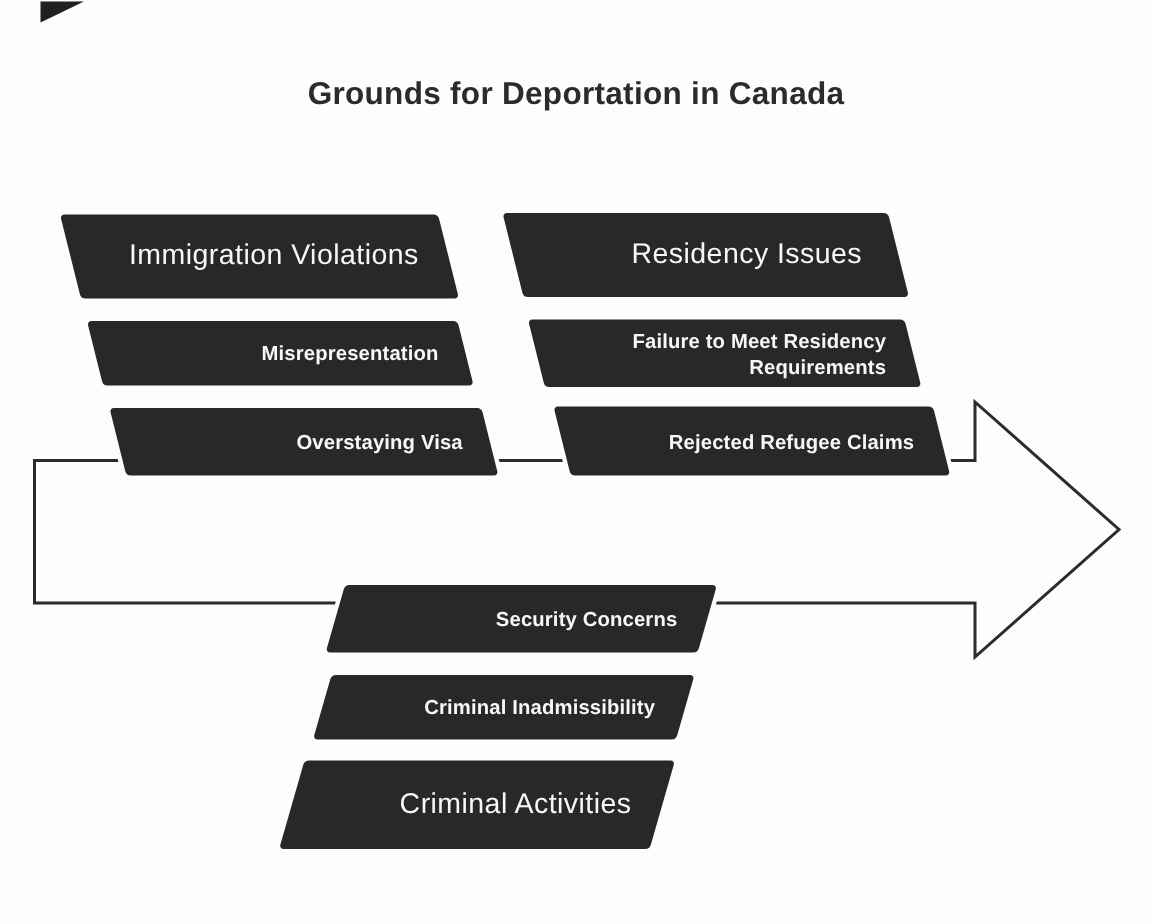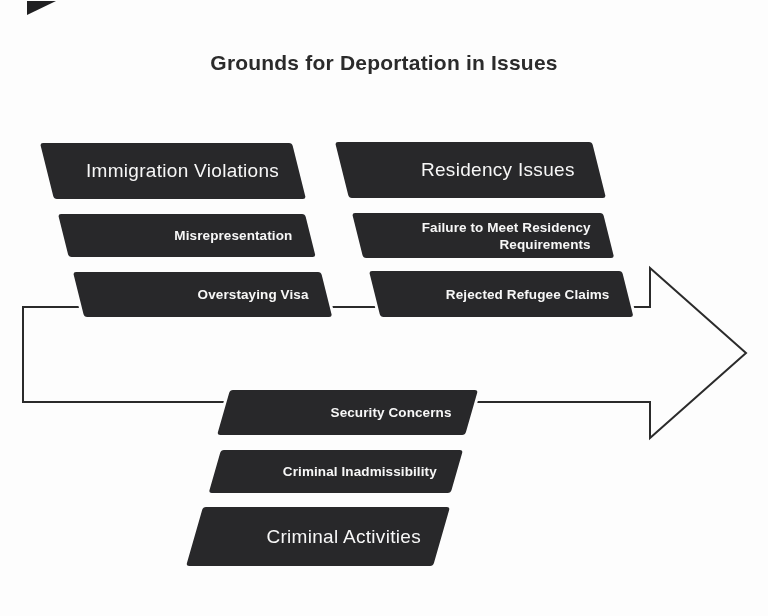--- a/index.html
+++ b/index.html
@@ -74,21 +74,21 @@
 </style>
 </head>
 <body>
 
 <div class="canvas">
 
   <svg class="corner-tri" width="60" height="20" viewBox="0 0 60 20">
     <polygon points="27,1 56,1 27,15" fill="#202022"></polygon>
   </svg>
 
-  <div class="page-title">Grounds for Deportation in Issues</div>
+  <div class="page-title">Grounds for Deportation in Canada</div>
 
   <svg class="flow-arrow" width="768" height="616" viewBox="0 0 768 616">
     <polygon points="23,307 650,307 650,268 746,353 650,438 650,402 23,402" fill="none" stroke="#2b2b2b" stroke-width="2" stroke-linejoin="miter"></polygon>
   </svg>
 
   <div class="banner lean-r h1" style="left:40px; top:143px; width:252px; height:56px; padding-right:20px;">
     <span class="label">Immigration Violations</span>
   </div>
   <div class="banner lean-r h2" style="left:58px; top:214px; width:247px; height:43px; padding-right:18px;">
     <span class="label">Misrepresentation</span>

